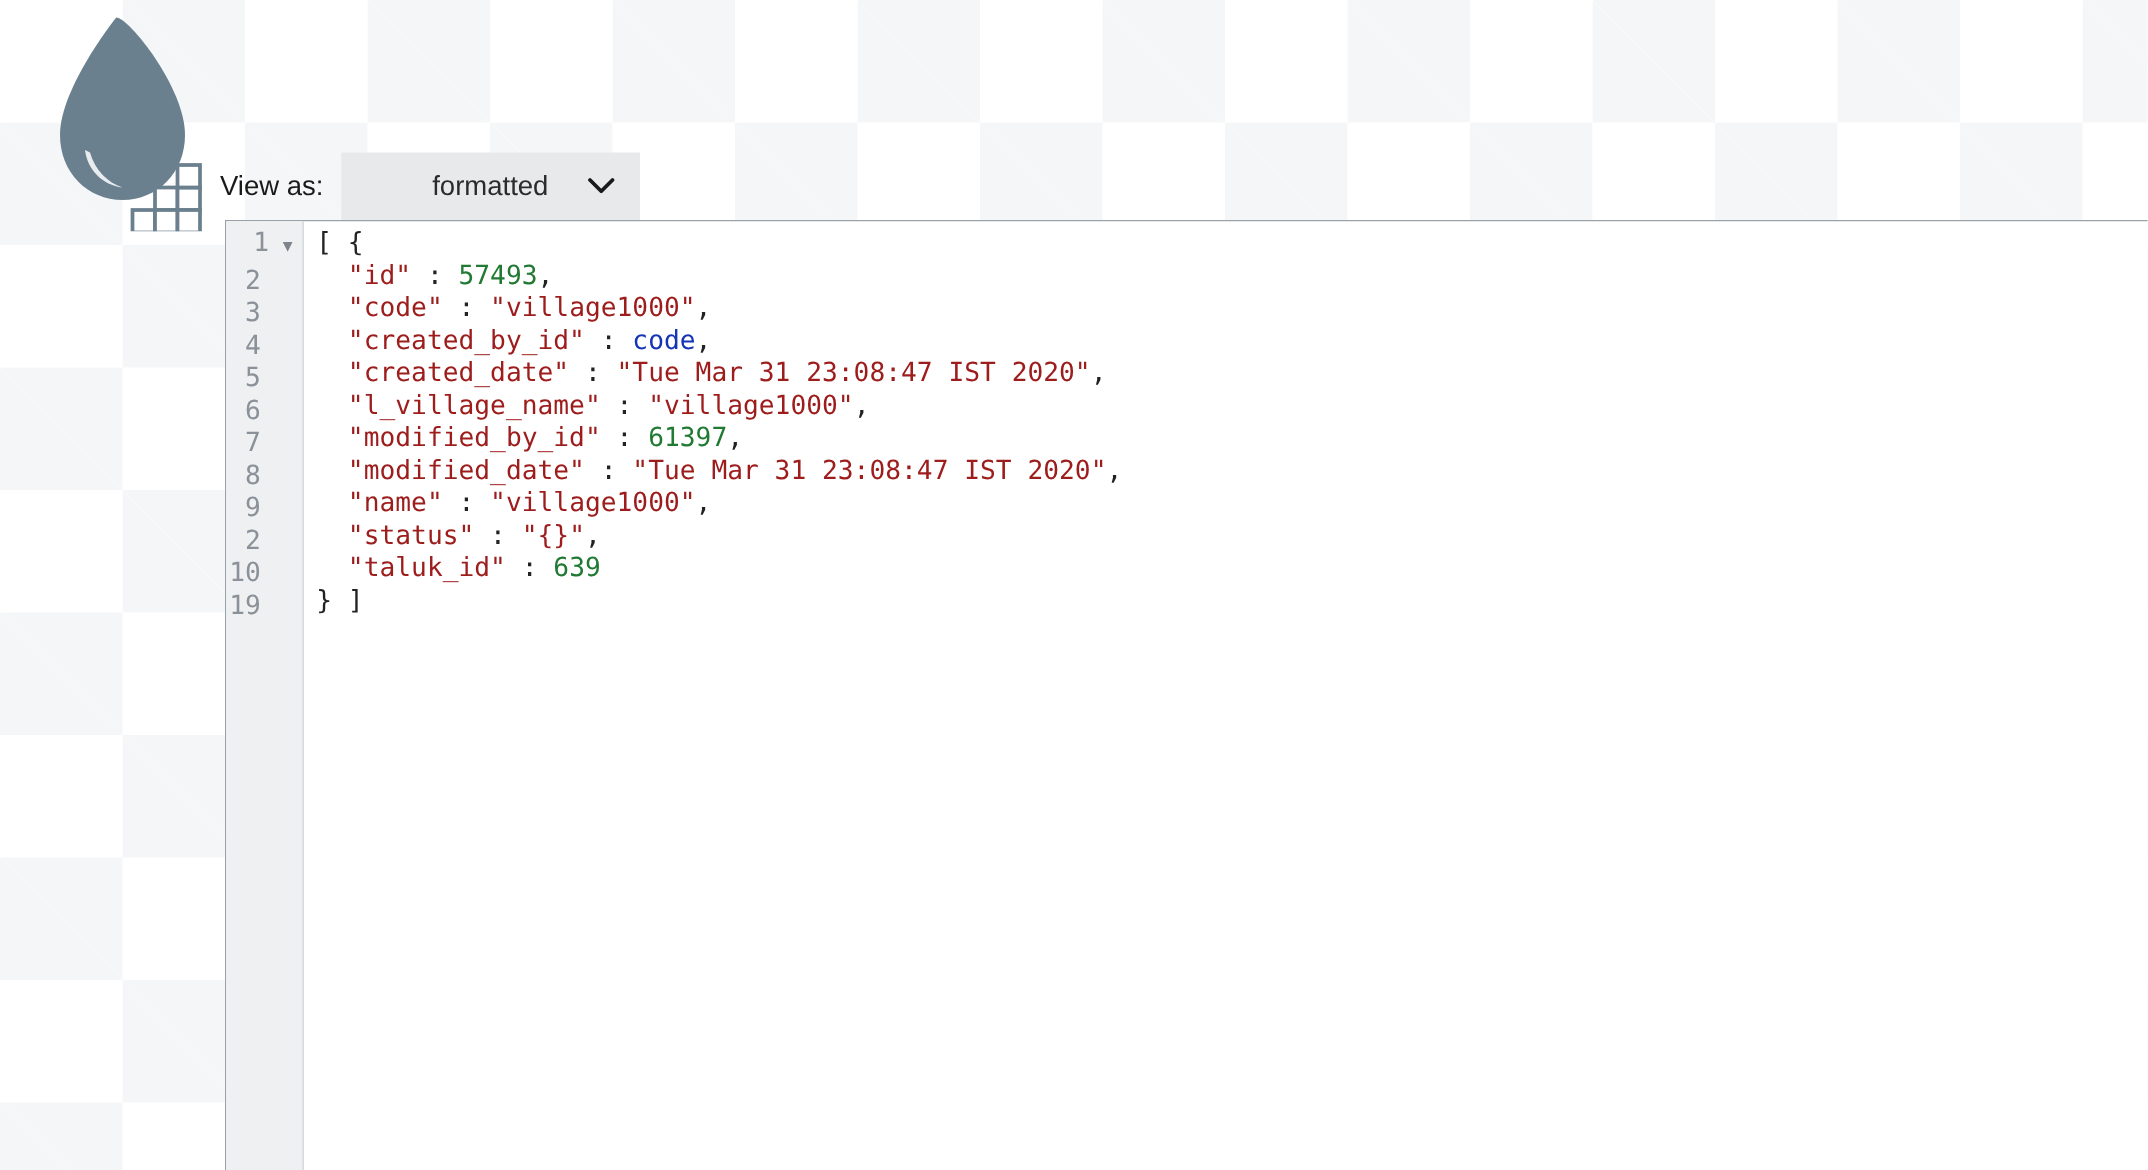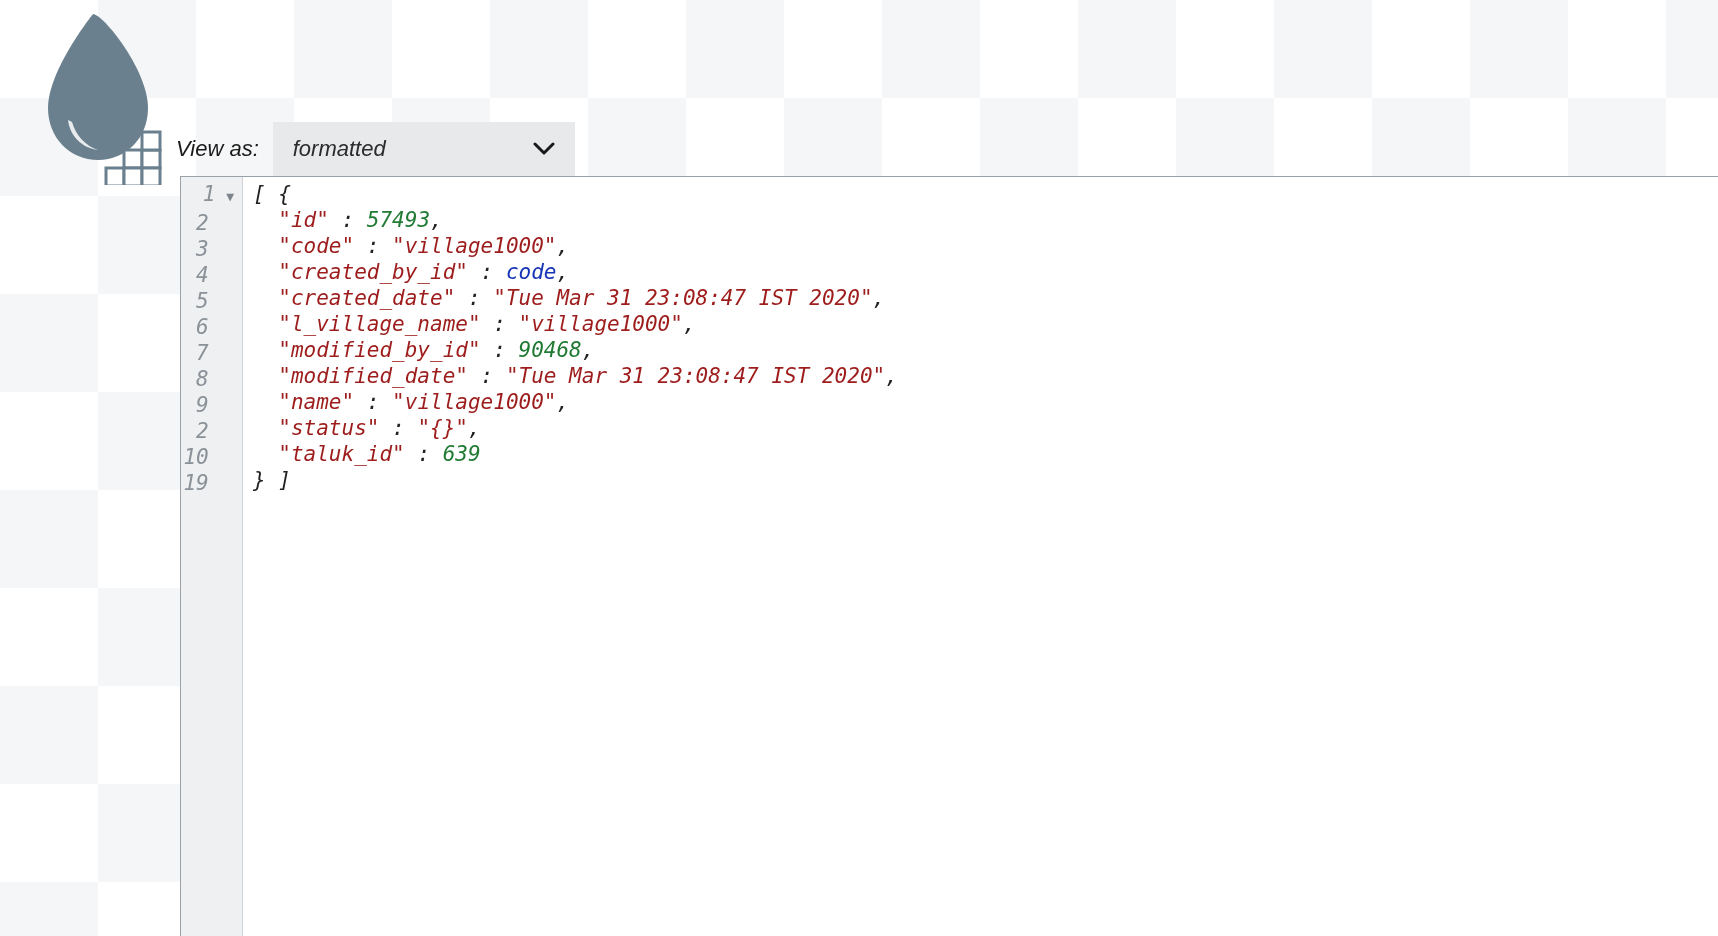--- a/index.html
+++ b/index.html
@@ -22,21 +22,20 @@
     background-size: 196px 196px;
     background-position: 0 0, 98px 98px;
     opacity: 0.9;
   }
 
   .page {
     position: relative;
     z-index: 1;
     width: 100%;
     height: 100%;
-    font-style: italic;
   }
 
   .logo {
     position: absolute;
     top: 10px;
     left: 28px;
     width: 140px;
     height: 175px;
   }
 
@@ -46,26 +45,27 @@
     left: 176px;
     display: flex;
     align-items: center;
     gap: 14px;
     font-size: 22px;
   }
   .toolbar-label { color: #1a1a1a; }
   .select-wrap {
     position: relative;
     background: #e7e9eb;
-    width: 302px;
+    width: 239px;
     height: 54px;
     display: flex;
     align-items: center;
     padding: 0 20px;
     cursor: pointer;
+    justify-content: center;
   }
   .select-value { color: #2b2b2b; font-size: 22px; }
   .select-caret {
     position: absolute;
     right: 20px;
     top: 50%;
     transform: translateY(-50%);
   }
 
   .editor-frame {
@@ -162,21 +162,21 @@
         <span class="ln">2  </span>
         <span class="ln">10  </span>
         <span class="ln">19  </span>
       </div>
     <div class="code-area"><span class="p">[ {</span>
   <span class="k">"id"</span><span class="p"> : </span><span class="n">57493</span><span class="p">,</span>
   <span class="k">"code"</span><span class="p"> : </span><span class="s">"village1000"</span><span class="p">,</span>
   <span class="k">"created_by_id"</span><span class="p"> : </span><span class="nl">code</span><span class="p">,</span>
   <span class="k">"created_date"</span><span class="p"> : </span><span class="s">"Tue Mar 31 23:08:47 IST 2020"</span><span class="p">,</span>
   <span class="k">"l_village_name"</span><span class="p"> : </span><span class="s">"village1000"</span><span class="p">,</span>
-  <span class="k">"modified_by_id"</span><span class="p"> : </span><span class="n">90468</span><span class="p">,</span>
+  <span class="k">"modified_by_id"</span><span class="p"> : </span><span class="n">61397</span><span class="p">,</span>
   <span class="k">"modified_date"</span><span class="p"> : </span><span class="s">"Tue Mar 31 23:08:47 IST 2020"</span><span class="p">,</span>
   <span class="k">"name"</span><span class="p"> : </span><span class="s">"village1000"</span><span class="p">,</span>
   <span class="k">"status"</span><span class="p"> : </span><span class="s">"{}"</span><span class="p">,</span>
   <span class="k">"taluk_id"</span><span class="p"> : </span><span class="n">639</span>
 <span class="p">} ]</span></div>
   </div>
 
 </div>
 
 </body></html>

